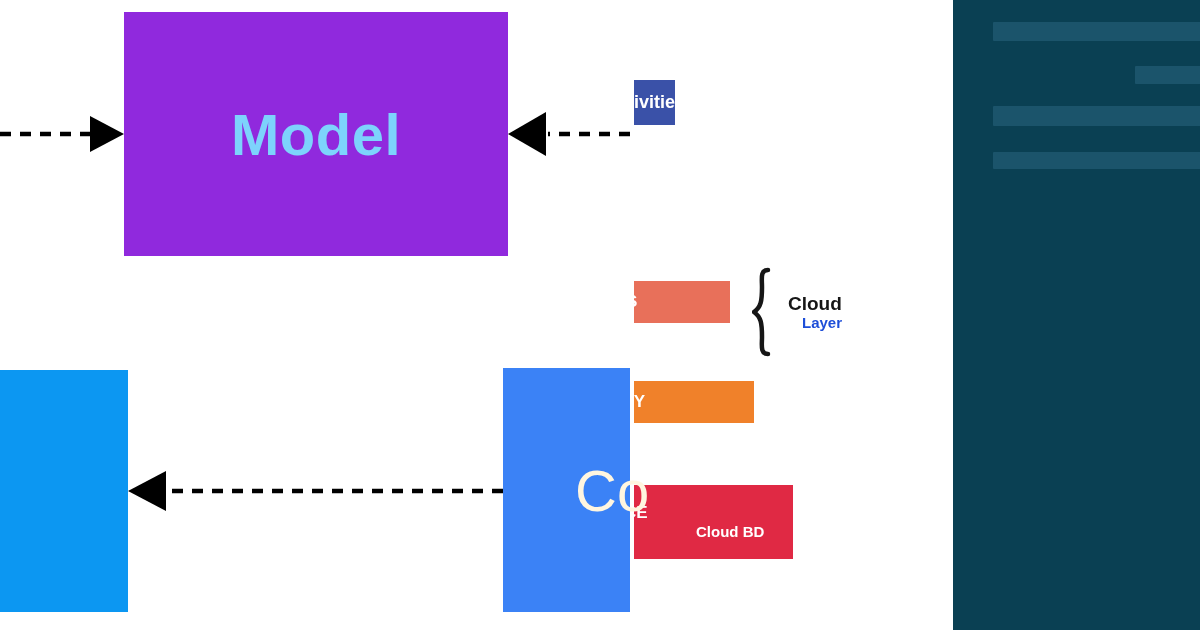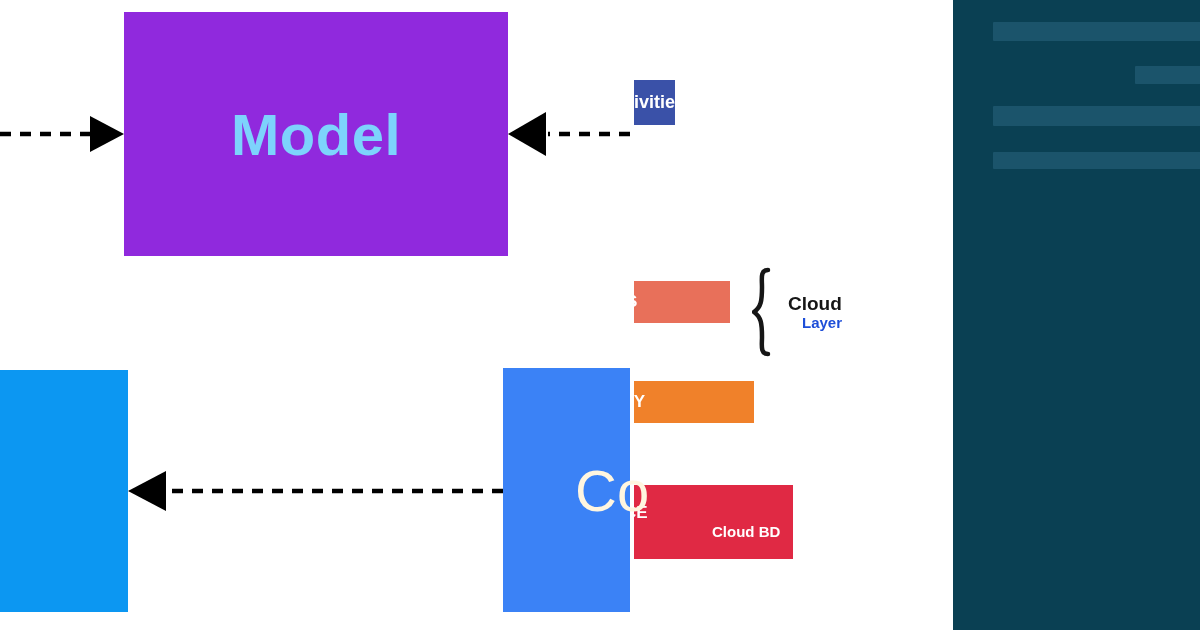--- a/index.html
+++ b/index.html
@@ -100,21 +100,21 @@
   }
   #bar-repository .layer-label { left: -12px; }
 
   #bar-persistence {
     left: 634px; top: 485px; width: 159px; height: 74px;
     background: #e02944;
   }
   #bar-persistence .layer-label { left: -10px; top: 18px; }
   #bar-persistence .inner-note {
     position: absolute;
-    left: 78px;
+    left: 62px;
     top: 38px;
     color: #ffffff;
     font-weight: 700;
     font-size: 15px;
   }
 
   
   #domain-annotation {
     position: absolute;
     left: 752px;

